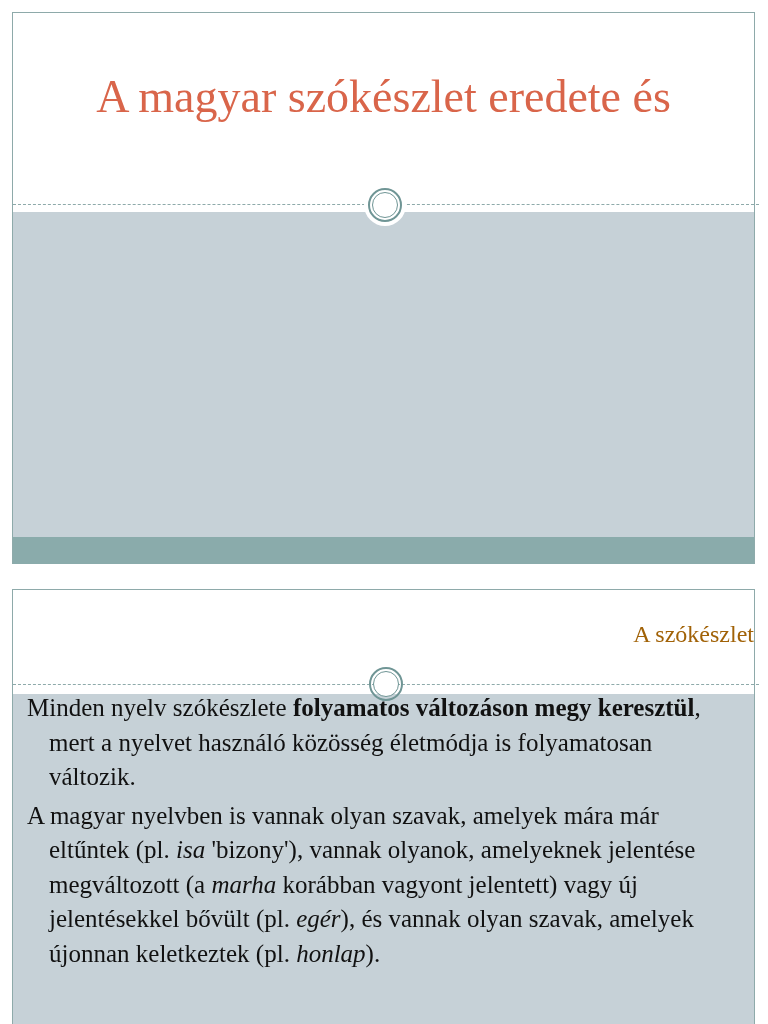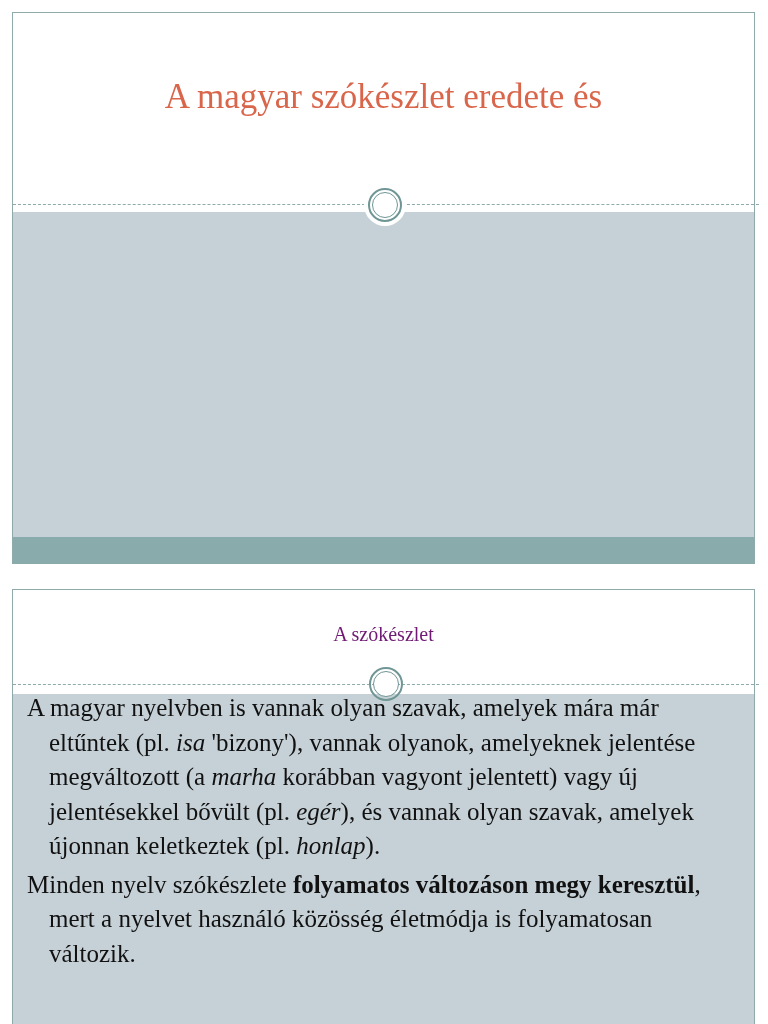--- a/index.html
+++ b/index.html
@@ -36,21 +36,21 @@
       width: 100%; height: 192px;
       background: #ffffff;
     }
     .s1-title {
       position: absolute;
       left: 0; top: 60px;
       width: 100%;
       text-align: center;
       color: #d9654a;
       font-family: "Liberation Serif", "DejaVu Serif", serif;
-      font-size: 35px;
+      font-size: 46px;
       line-height: 47px;
       margin: 0;
       font-weight: normal;
     }
     .dashed-line {
       position: absolute;
       left: 0;
       width: 746px;
       height: 0;
       border-top: 1px dashed #8eaaaa;
@@ -93,24 +93,24 @@
       border: 1.5px solid #6f9595;
       box-sizing: border-box;
       background: #ffffff;
     }
 
     
     .s2-title {
       position: absolute;
       left: 0; top: 26px;
       width: 100%;
-      text-align: center;
-      color: #701a75;
+      text-align: right;
+      color: #a16207;
       font-family: "Liberation Serif", "DejaVu Serif", serif;
-      font-size: 20px;
+      font-size: 24px;
       line-height: 36px;
       margin: 0;
       font-weight: normal;
     }
     .s2-body {
       position: absolute;
       left: 0; top: 104px;
       width: 100%; height: 360px;
       background: #c6d1d7;
     }
@@ -148,21 +148,21 @@
     <div class="ring" style="left:351px; top:171px;"></div>
   </div>
 
   <div class="slide slide-2">
     <h2 class="s2-title">A szókészlet</h2>
     <div class="dashed-line" style="top:94px;"></div>
     <div class="s2-body"></div>
     <div class="ring" style="left:352px; top:73px; background:transparent;"></div>
     <div class="s2-text">
       <p>
-        <span>A magyar nyelvben is vannak olyan szavak, amelyek mára már eltűntek (pl. </span><i>isa</i><span> 'bizony'), vannak olyanok, amelyeknek jelentése megváltozott (a </span><i>marha</i><span> korábban vagyont jelentett) vagy új jelentésekkel bővült (pl. </span><i>egér</i><span>), és vannak olyan szavak, amelyek újonnan keletkeztek (pl. </span><i>honlap</i><span>).</span>
+        <span>Minden nyelv szókészlete </span><b>folyamatos változáson megy keresztül</b><span>, mert a nyelvet használó közösség életmódja is folyamatosan változik.</span>
       </p>
       <p>
-        <span>Minden nyelv szókészlete </span><b>folyamatos változáson megy keresztül</b><span>, mert a nyelvet használó közösség életmódja is folyamatosan változik.</span>
+        <span>A magyar nyelvben is vannak olyan szavak, amelyek mára már eltűntek (pl. </span><i>isa</i><span> 'bizony'), vannak olyanok, amelyeknek jelentése megváltozott (a </span><i>marha</i><span> korábban vagyont jelentett) vagy új jelentésekkel bővült (pl. </span><i>egér</i><span>), és vannak olyan szavak, amelyek újonnan keletkeztek (pl. </span><i>honlap</i><span>).</span>
       </p>
     </div>
   </div>
 
 </div>
 
 </body></html>

